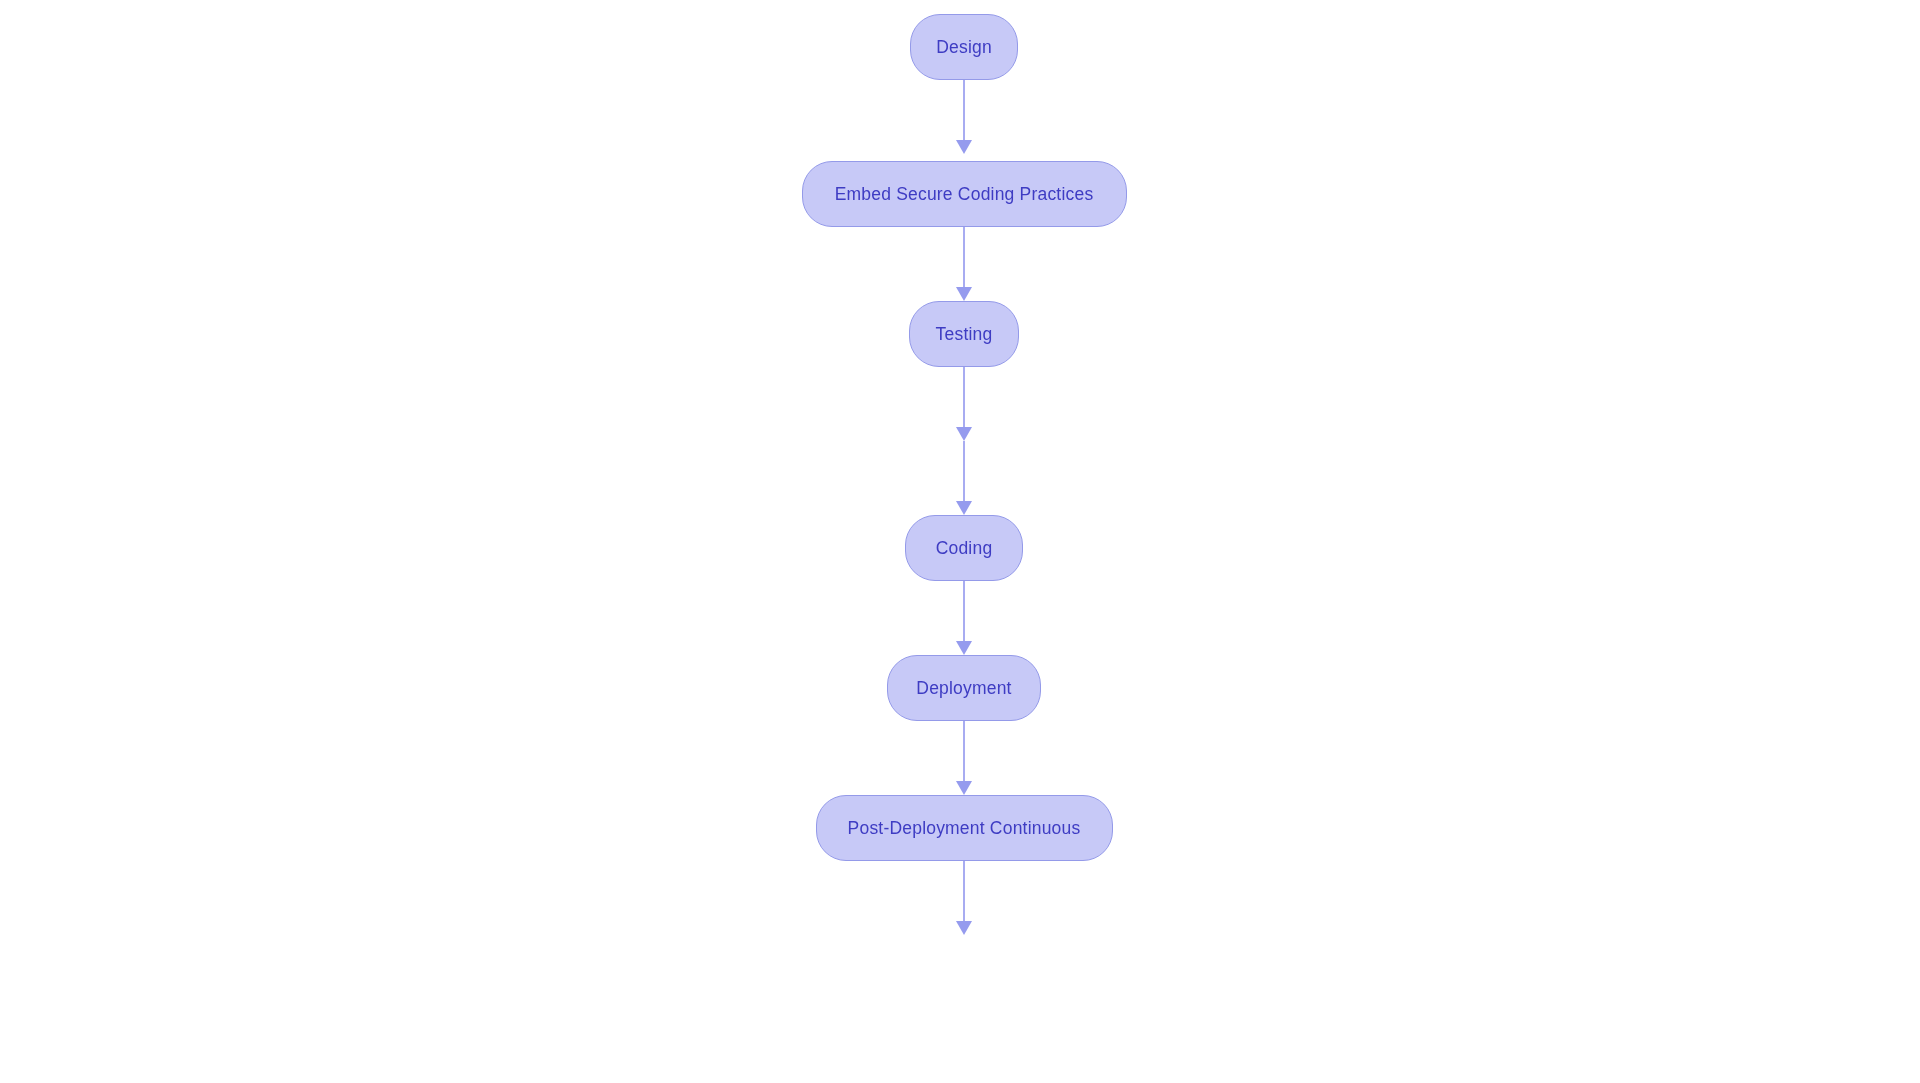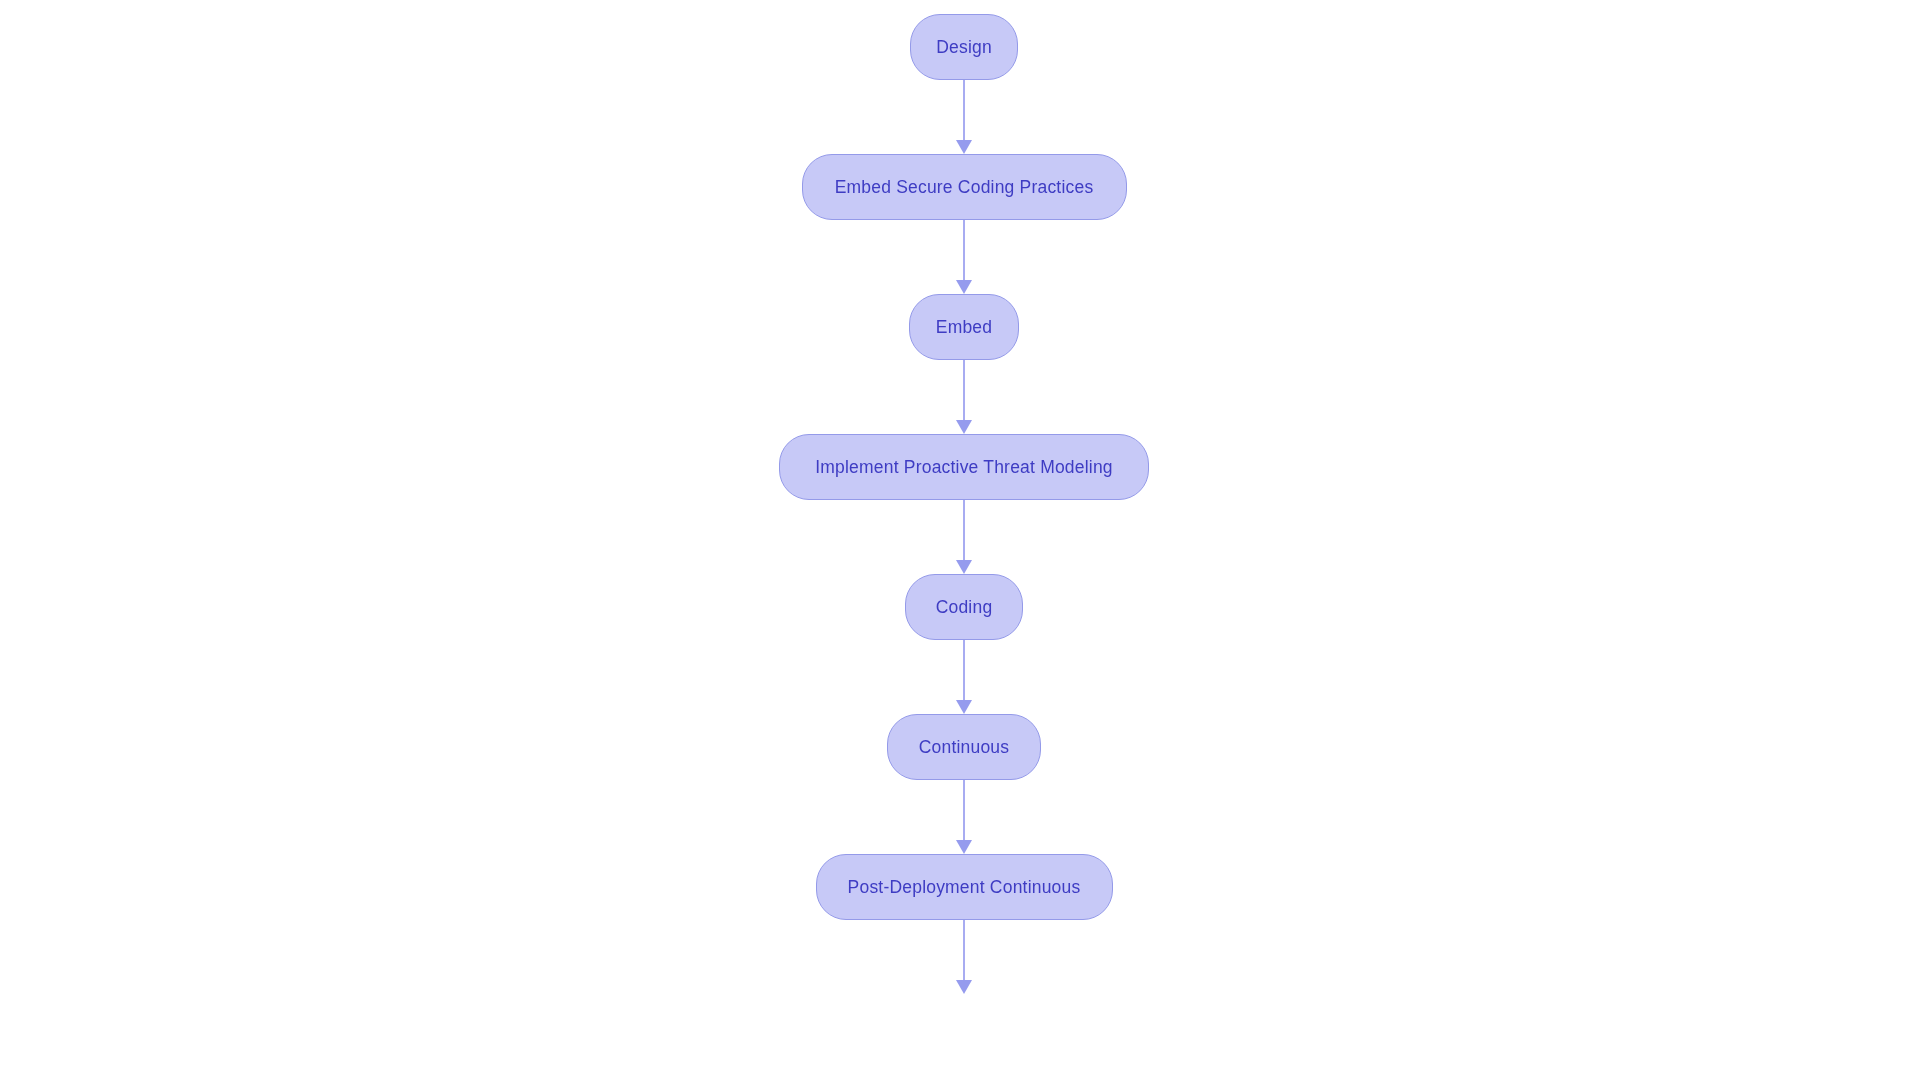--- a/index.html
+++ b/index.html
@@ -41,21 +41,21 @@
     display: flex;
     align-items: center;
     justify-content: center;
     color: var(--node-text);
     font-size: 17.5px;
     letter-spacing: 0.2px;
     white-space: nowrap;
     flex: 0 0 auto;
   }
   .n1 { width: 108px; }
-  .n2 { width: 325px; }
+  .n2 { width: 325px; margin-top: 7px; }
   .n3 { width: 110px; }
   .n4 { width: 370px; }
   .n5 { width: 118px; }
   .n6 { width: 154px; }
   .n7 { width: 297px; }
   .n8 { width: 244px; }
   .arrow {
     height: 74px;
     display: flex;
     flex-direction: column;
@@ -93,48 +93,45 @@
     <div class="node n2">
       <span>Embed Secure Coding Practices</span>
     </div>
 
     <div class="arrow">
       <div class="arrow-line"></div>
       <div class="arrow-head"></div>
     </div>
 
     <div class="node n3">
-      <span>Embed</span>
+      <span>Testing</span>
     </div>
 
     <div class="arrow">
       <div class="arrow-line"></div>
       <div class="arrow-head"></div>
     </div>
 
-    <div class="node n4">
-      <span>Implement Proactive Threat Modeling</span>
-    </div>
 
     <div class="arrow">
       <div class="arrow-line"></div>
       <div class="arrow-head"></div>
     </div>
 
     <div class="node n5">
       <span>Coding</span>
     </div>
 
     <div class="arrow">
       <div class="arrow-line"></div>
       <div class="arrow-head"></div>
     </div>
 
     <div class="node n6">
-      <span>Continuous</span>
+      <span>Deployment</span>
     </div>
 
     <div class="arrow">
       <div class="arrow-line"></div>
       <div class="arrow-head"></div>
     </div>
 
     <div class="node n7">
       <span>Post-Deployment Continuous</span>
     </div>

